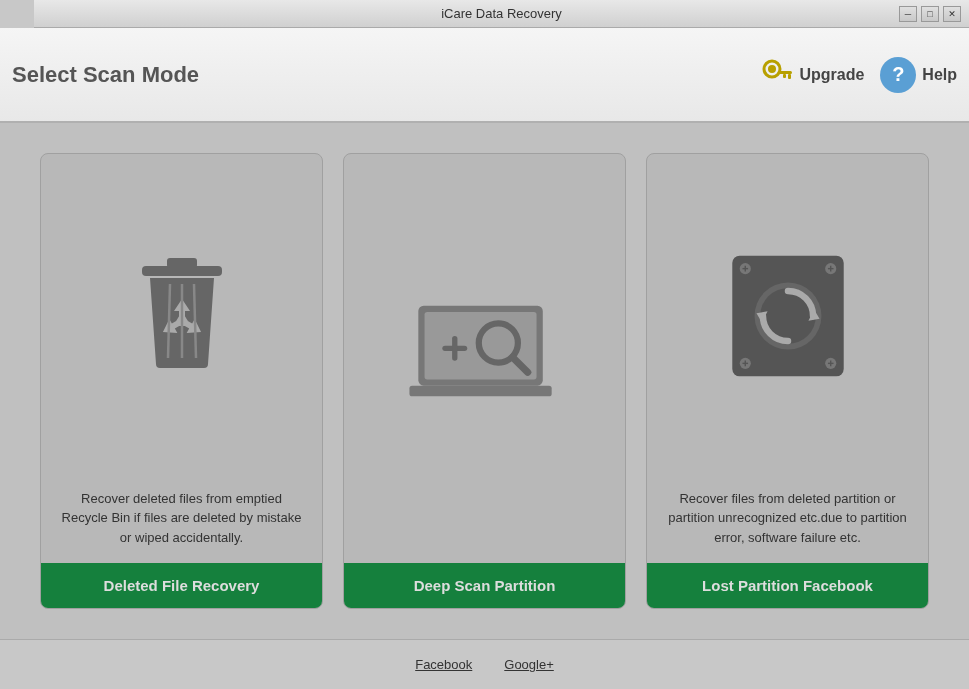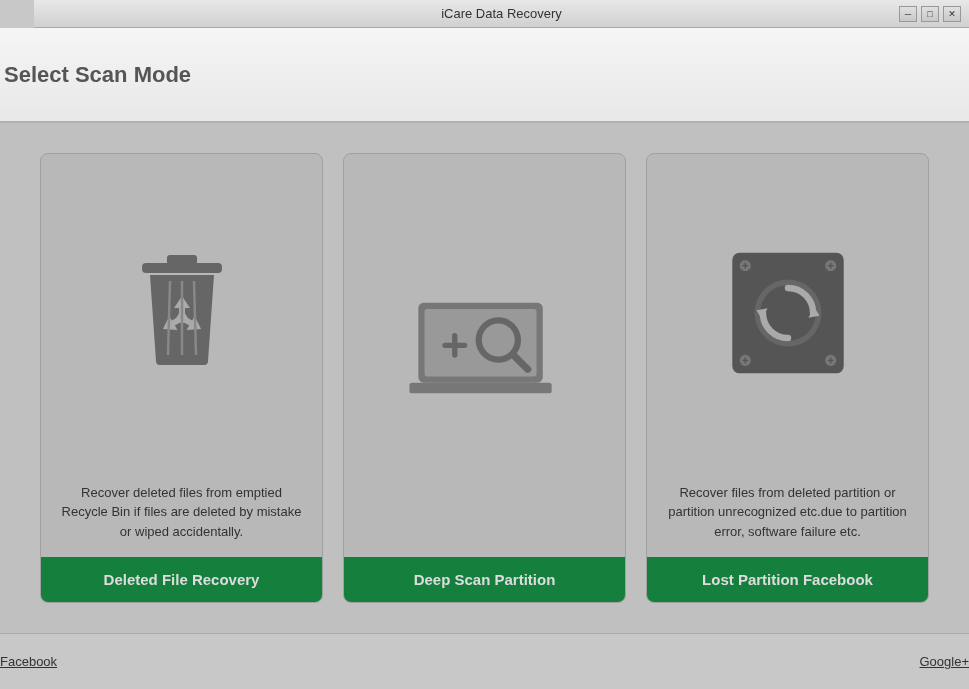--- a/index.html
+++ b/index.html
@@ -48,21 +48,21 @@
       justify-content: center;
       color: #333;
     }
 
     
     .header {
       background: linear-gradient(to bottom, #f5f5f5, #e8e8e8);
       height: 95px;
       display: flex;
       align-items: center;
-      padding: 0 4px;
+      padding: 0 12px;
       border-bottom: 2px solid #b0b0b0;
     }
     .header-title {
       font-size: 22px;
       color: #555;
       font-weight: bold;
       flex: 1;
     }
     .header-actions {
       display: flex;
@@ -151,24 +151,24 @@
       font-size: 15px;
       font-weight: bold;
       cursor: pointer;
       border: none;
       outline: none;
     }
 
     
     .footer {
       background: #c8c8c8;
-      height: 56px;
-      display: flex;
-      align-items: center;
-      justify-content: space-between;
+      height: 50px;
+      display: flex;
+      align-items: center;
+      justify-content: center;
       gap: 32px;
       border-top: 1px solid #aaa;
     }
     .footer-link {
       font-size: 13px;
       color: #333;
       cursor: pointer;
       text-decoration: underline;
     }
 
@@ -202,20 +202,38 @@
   <span class="title-bar-title">iCare Data Recovery</span>
   <div class="title-bar-controls">
     <div class="win-btn">─</div>
     <div class="win-btn">□</div>
     <div class="win-btn">✕</div>
   </div>
 </div>
 
 <div class="header">
   <span class="header-title">Select Scan Mode</span>
+  <div class="header-actions">
+    <div class="header-action-item">
+      <div class="key-icon">
+        <svg width="30" height="32" viewBox="0 0 30 32">
+          <circle cx="10" cy="10" r="8" fill="none" stroke="#b8a000" stroke-width="3"></circle>
+          <circle cx="10" cy="10" r="4" fill="#b8a000"></circle>
+          <rect x="16" y="12" width="14" height="3" rx="1.5" fill="#b8a000"></rect>
+          <rect x="26" y="15" width="3" height="5" rx="1" fill="#b8a000"></rect>
+          <rect x="21" y="15" width="3" height="4" rx="1" fill="#b8a000"></rect>
+        </svg>
+      </div>
+      <span>Upgrade</span>
+    </div>
+    <div class="header-action-item">
+      <div class="question-icon">?</div>
+      <span>Help</span>
+    </div>
+  </div>
 </div>
 
 <div class="main">
   <div class="cards-row">
 
     <div class="card">
       <div class="card-icon-area recycle-icon">
         <svg width="120" height="140" viewBox="0 0 120 140">
 
           <rect x="20" y="20" width="80" height="10" rx="4" fill="#666"></rect>

